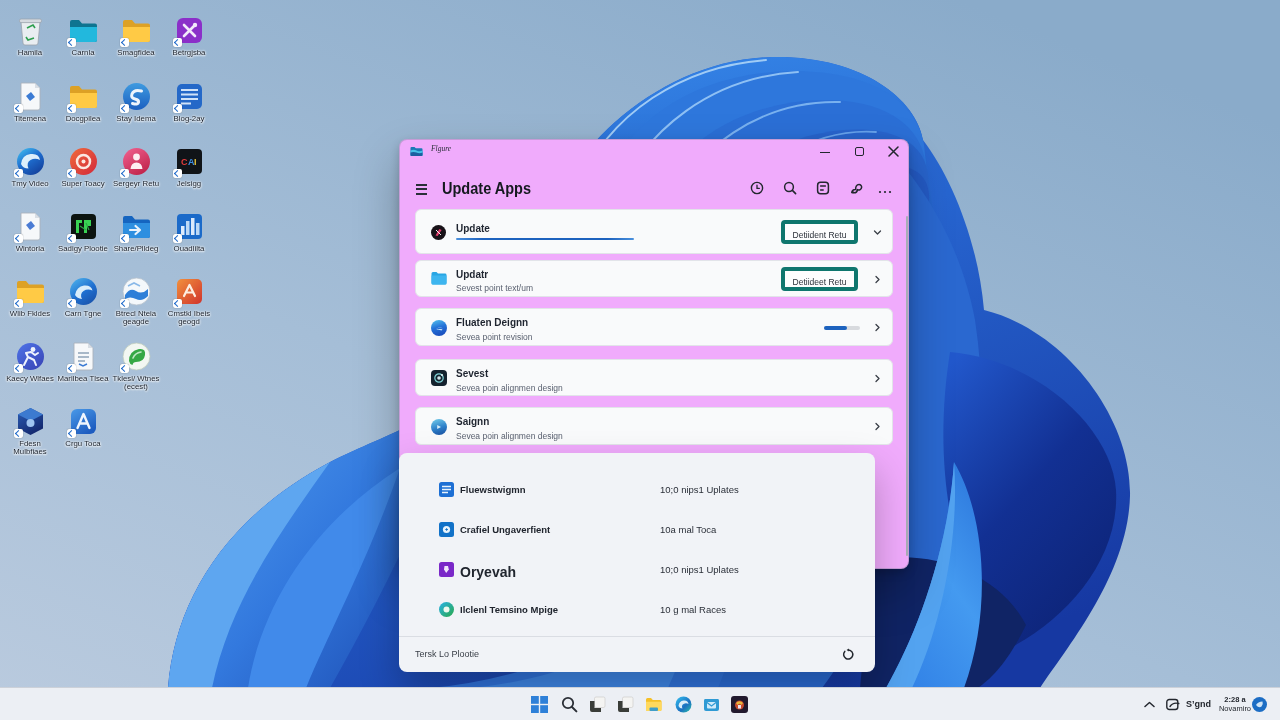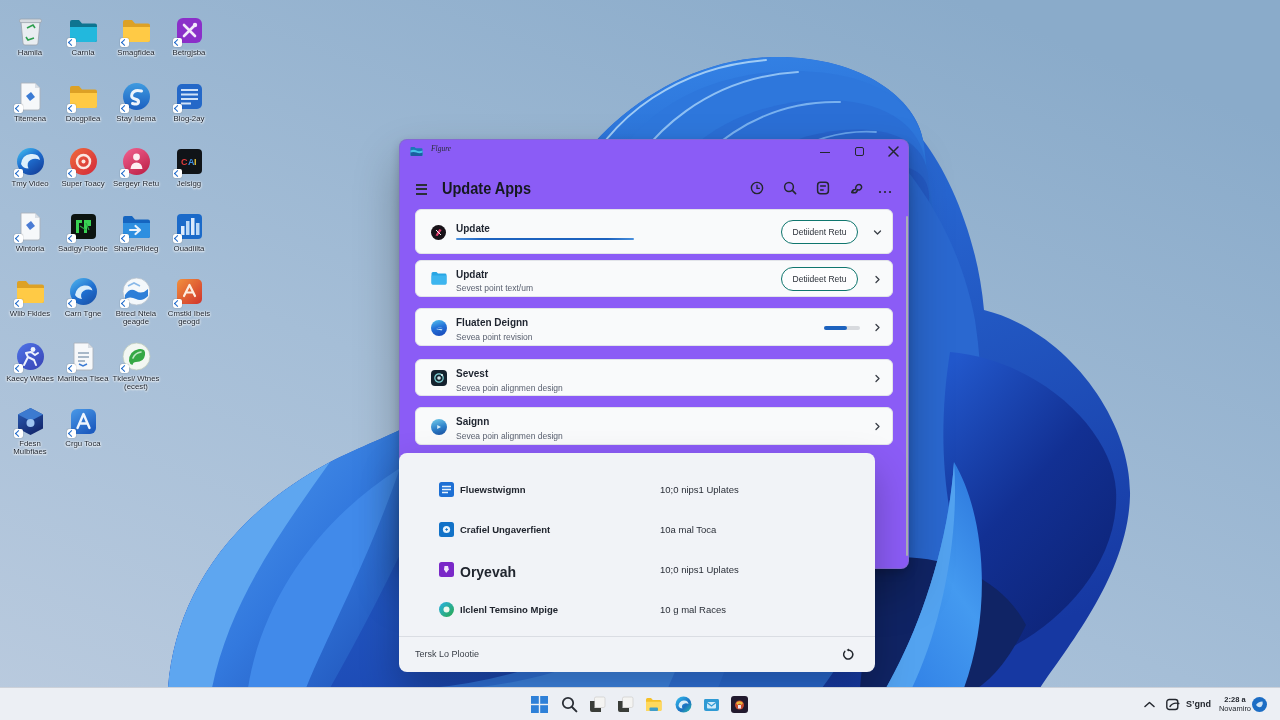--- a/index.html
+++ b/index.html
@@ -9,26 +9,26 @@
 .abs { position:absolute; }
 
 
 .dicon { position:absolute; width:52px; text-align:center; }
 .dicon .ic { width:33px; height:33px; margin:0 auto; position:relative; }
 .dicon .lb { margin-top:2px; font-size:7.8px; font-weight:600; line-height:8px; color:#161e2a; text-shadow:0 0 2px #fff,0 0 3px #fff,0 1px 2px rgba(255,255,255,.9); font-weight:400; letter-spacing:0; }
 .sc { position:absolute; left:0px; bottom:0px; width:9px; height:9px; background:#fff; border-radius:2px; box-shadow:0 0 1px rgba(0,0,0,.5); }
 .sc:after { content:""; position:absolute; left:2px; top:2px; width:4px; height:4px; border-left:1.5px solid #1a67c9; border-bottom:1.5px solid #1a67c9; transform:rotate(45deg); }
 
 
-#win { position:absolute; left:399px; top:139px; width:510px; height:430px; background:#8b5cf6; border-radius:8px; box-shadow:0 22px 45px rgba(0,0,0,.28), 0 4px 10px rgba(0,0,0,.18); border:1px solid rgba(120,130,145,.35); }
+#win { position:absolute; left:399px; top:139px; width:510px; height:430px; background:#f0abfc; border-radius:8px; box-shadow:0 22px 45px rgba(0,0,0,.28), 0 4px 10px rgba(0,0,0,.18); border:1px solid rgba(120,130,145,.35); }
 #panel { position:absolute; left:399px; top:453px; width:476px; height:219px; background:#f1f3f7; border-radius:8px; box-shadow:0 18px 38px rgba(0,0,0,.25); }
 .card { position:absolute; left:15px; width:478px; background:#f9fafb; border:1px solid #e2e4e9; border-radius:6px; }
 .ctitle { font-size:10px; font-weight:700; color:#1f2530; }
 .csub { font-size:8.5px; color:#5a6170; margin-top:2px; }
-.cbtn { position:absolute; right:34px; top:50%; transform:translateY(-50%); width:77px; height:24px; background:#fdfdfe; border:1px solid #0f766e; border-radius:12px; font-size:8.5px; color:#2a2f38; text-align:center; line-height:22px; }
+.cbtn { position:absolute; right:34px; top:50%; transform:translateY(-50%); width:77px; height:24px; background:#fdfdfe; border:4px solid #0f766e; border-radius:4px; font-size:8.5px; color:#2a2f38; text-align:center; line-height:22px; }
 .chev { position:absolute; right:12px; top:50%; width:7px; height:7px; }
 .chev svg { display:block; }
 
 
 #taskbar { position:absolute; left:0; top:687px; width:1280px; height:33px; background:#eceff4; border-top:1px solid #ccd1d9; }
 .tbi { position:absolute; top:8px; width:17px; height:17px; }
 </style>
 </head>
 <body>
 <div id="stage">

